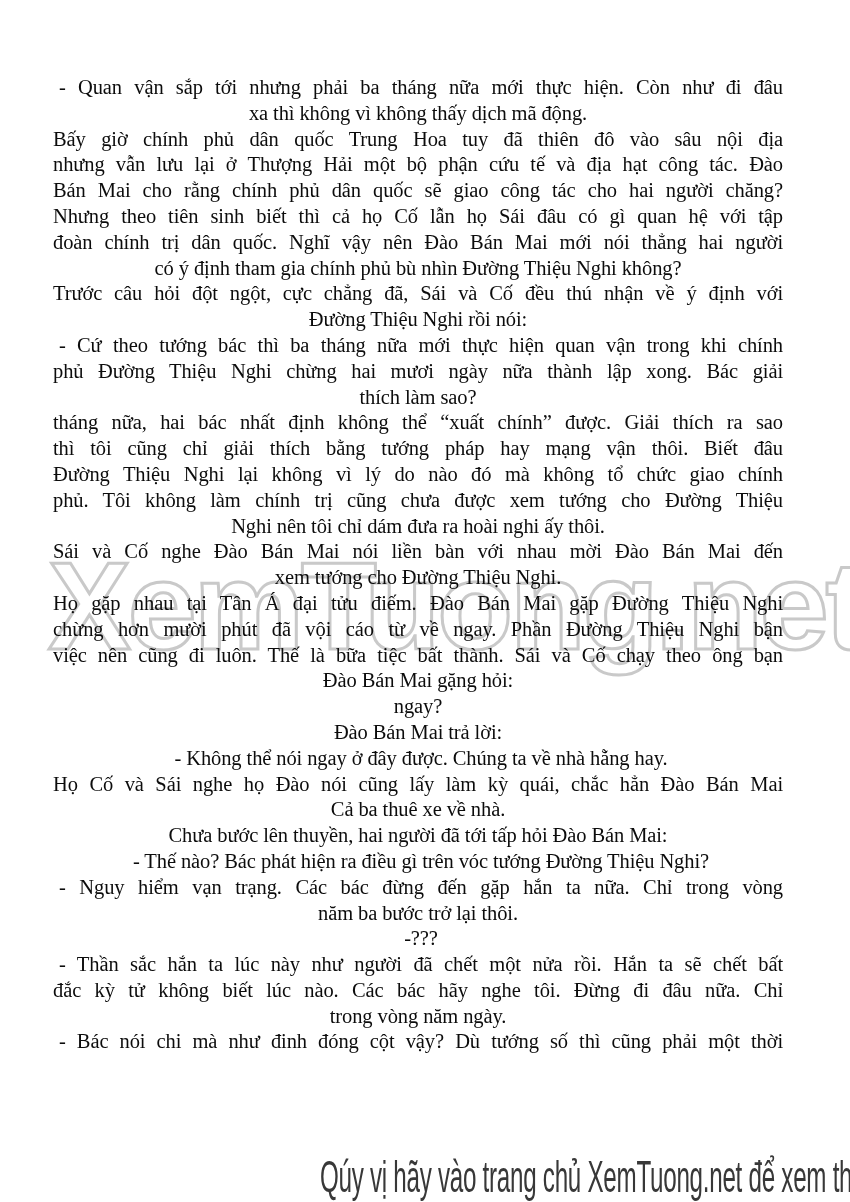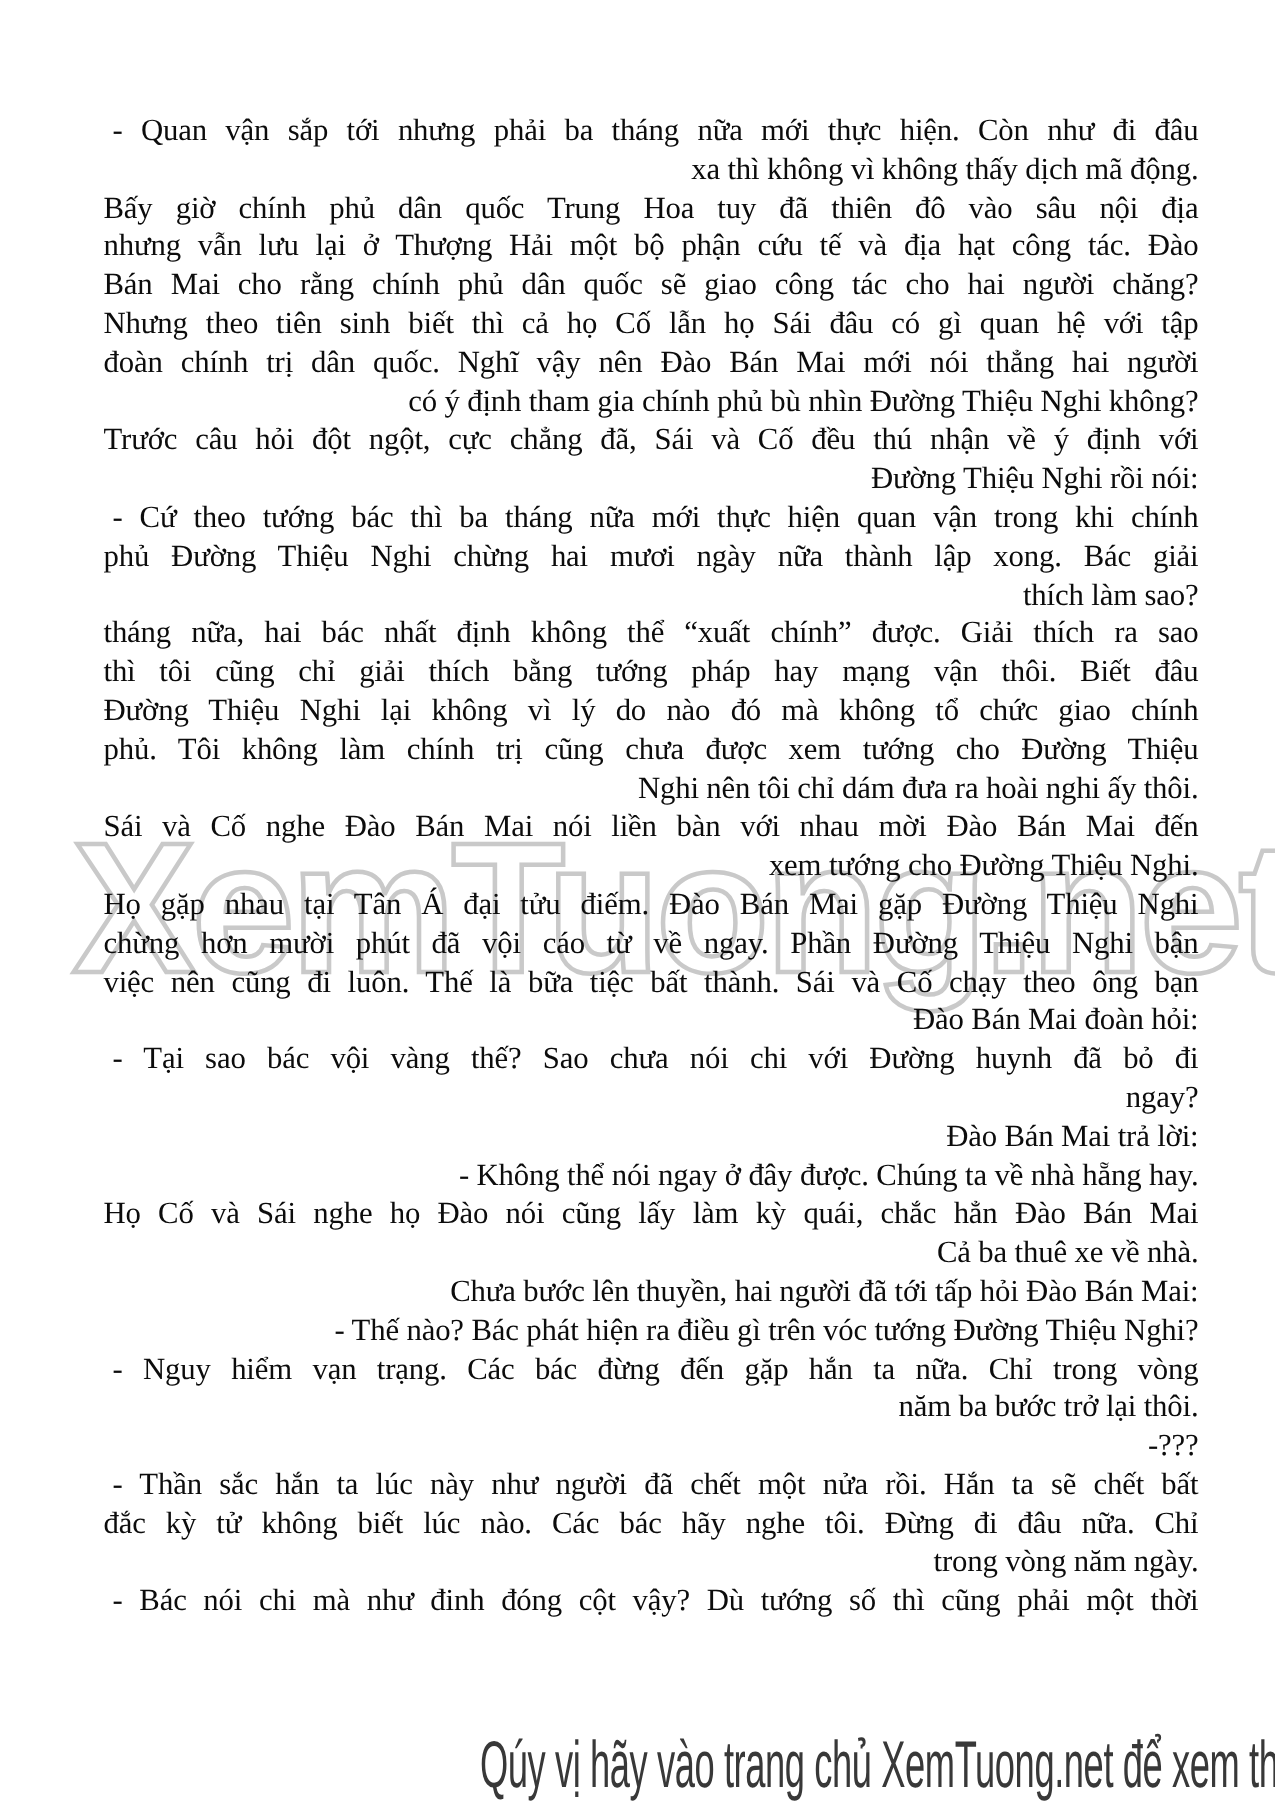--- a/index.html
+++ b/index.html
@@ -23,31 +23,31 @@
     font-weight: bold;
     font-size: 124px;
     line-height: 1;
     letter-spacing: -3px;
     color: #ffffff;
     -webkit-text-stroke: 3px #c9c9c9;
     white-space: nowrap;
   }
   .textblock {
     position: absolute;
-    left: 69px; top: 75px;
+    left: 53px; top: 75px;
     width: 730px;
     z-index: 1;
     font-size: 20.5px;
     line-height: 25.8px;
     letter-spacing: -0.1px;
     color: #0c0c0c;
   }
   .line {
     height: 25.8px;
-    text-align: right;
+    text-align: center;
     white-space: normal;
   }
   .line.j {
     text-align: justify;
     text-align-last: justify;
   }
   .line.ind { text-indent: 6px; }
   .footer {
     position: absolute;
     left: 0; top: 1155px;
@@ -91,22 +91,21 @@
       <div class="line j">tháng nữa, hai bác nhất định không thể “xuất chính” được. Giải thích ra sao</div>
       <div class="line j">thì tôi cũng chỉ giải thích bằng tướng pháp hay mạng vận thôi. Biết đâu</div>
       <div class="line j">Đường Thiệu Nghi lại không vì lý do nào đó mà không tổ chức giao chính</div>
       <div class="line j">phủ. Tôi không làm chính trị cũng chưa được xem tướng cho Đường Thiệu</div>
       <div class="line">Nghi nên tôi chỉ dám đưa ra hoài nghi ấy thôi.</div>
       <div class="line j">Sái và Cố nghe Đào Bán Mai nói liền bàn với nhau mời Đào Bán Mai đến</div>
       <div class="line">xem tướng cho Đường Thiệu Nghi.</div>
       <div class="line j">Họ gặp nhau tại Tân Á đại tửu điếm. Đào Bán Mai gặp Đường Thiệu Nghi</div>
       <div class="line j">chừng hơn mười phút đã vội cáo từ về ngay. Phần Đường Thiệu Nghi bận</div>
       <div class="line j">việc nên cũng đi luôn. Thế là bữa tiệc bất thành. Sái và Cố chạy theo ông bạn</div>
-      <div class="line">Đào Bán Mai đoàn hỏi:</div>
-      <div class="line j ind">- Tại sao bác vội vàng thế? Sao chưa nói chi với Đường huynh đã bỏ đi</div>
+      <div class="line">Đào Bán Mai gặng hỏi:</div>
       <div class="line">ngay?</div>
       <div class="line">Đào Bán Mai trả lời:</div>
       <div class="line ind">- Không thể nói ngay ở đây được. Chúng ta về nhà hẵng hay.</div>
       <div class="line j">Họ Cố và Sái nghe họ Đào nói cũng lấy làm kỳ quái, chắc hẳn Đào Bán Mai</div>
       <div class="line">Cả ba thuê xe về nhà.</div>
       <div class="line">Chưa bước lên thuyền, hai người đã tới tấp hỏi Đào Bán Mai:</div>
       <div class="line ind">- Thế nào? Bác phát hiện ra điều gì trên vóc tướng Đường Thiệu Nghi?</div>
       <div class="line j ind">- Nguy hiểm vạn trạng. Các bác đừng đến gặp hắn ta nữa. Chỉ trong vòng</div>
       <div class="line">năm ba bước trở lại thôi.</div>
       <div class="line ind">-???</div>

